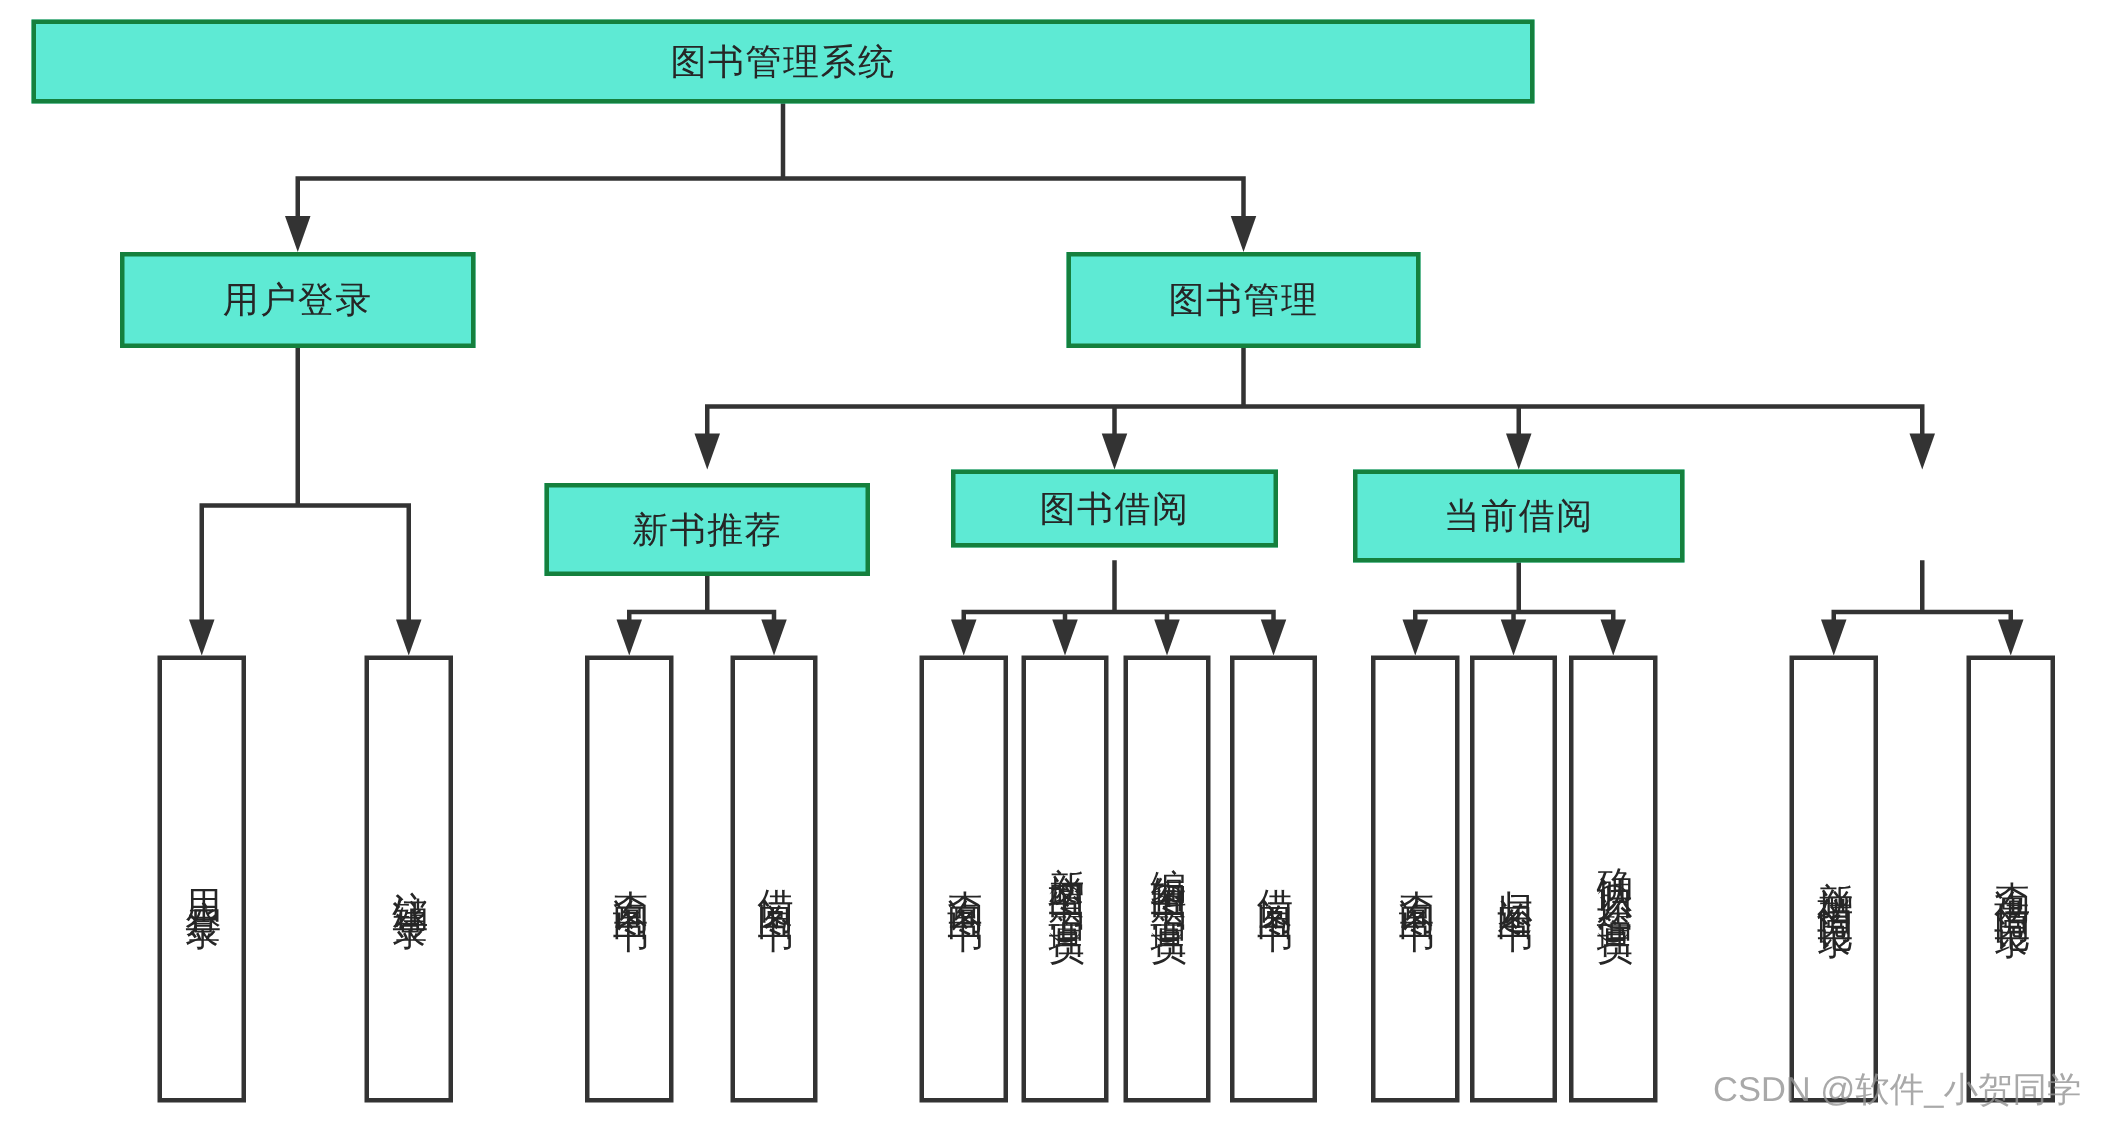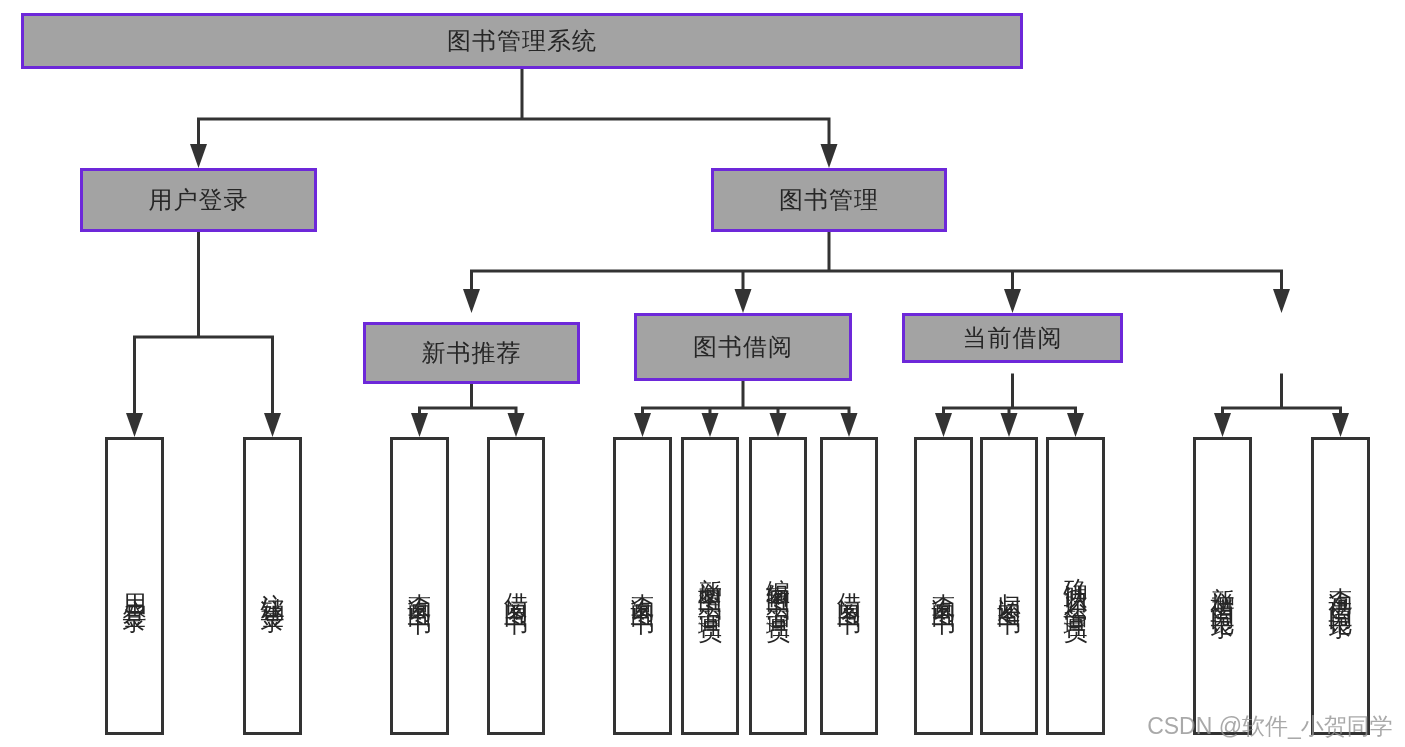--- a/index.html
+++ b/index.html
@@ -13,22 +13,22 @@
   }
   svg.connectors {
     position: absolute;
     left: 0; top: 0;
     width: 1405px; height: 747px;
     z-index: 1;
   }
   .hbox {
     position: absolute;
     box-sizing: border-box;
-    border: 3px solid #6d28d9;
-    background: #a3a3a3;
+    border: 3px solid #15803d;
+    background: #5eead4;
     display: flex;
     align-items: center;
     justify-content: center;
     z-index: 2;
   }
   .hbox .label {
     font-size: 24px;
     color: #262626;
     letter-spacing: 1px;
     white-space: nowrap;
@@ -56,21 +56,20 @@
   }
   .watermark {
     position: absolute;
     left: 1142px;
     top: 711px;
     width: 256px;
     font-size: 23px;
     color: rgba(148,148,148,0.8);
     white-space: nowrap;
     z-index: 10;
-    text-align: center;
   }
 </style>
 </head>
 <body>
 
 <div class="canvas">
 
   <svg class="connectors" viewBox="0 0 1405 747" xmlns="http://www.w3.org/2000/svg">
     <g stroke="#333333" stroke-width="3" fill="none" stroke-linecap="square">
 
@@ -118,24 +117,24 @@
   <div class="hbox" style="left:80px; top:168px; width:237px; height:64px;">
     <span class="label">用户登录</span>
   </div>
   <div class="hbox" style="left:711px; top:168px; width:236px; height:64px;text-align:right;">
     <span class="label">图书管理</span>
   </div>
 
   <div class="hbox" style="left:363px; top:322px; width:217px; height:62px;">
     <span class="label">新书推荐</span>
   </div>
-  <div class="hbox" style="left:634px; top:313px; width:218px; height:68px;">
+  <div class="hbox" style="left:634px; top:313px; width:218px; height:52px;">
     <span class="label">图书借阅</span>
   </div>
-  <div class="hbox" style="left:902px; top:313px; width:221px; height:50px;">
+  <div class="hbox" style="left:902px; top:313px; width:221px; height:62px;">
     <span class="label">当前借阅</span>
   </div>
 
   <div class="vbox" style="left:105px; width:59px;">
     <span class="label">用户登录</span>
   </div>
   <div class="vbox" style="left:243px; width:59px;">
     <span class="label">注销登录</span>
   </div>
 

